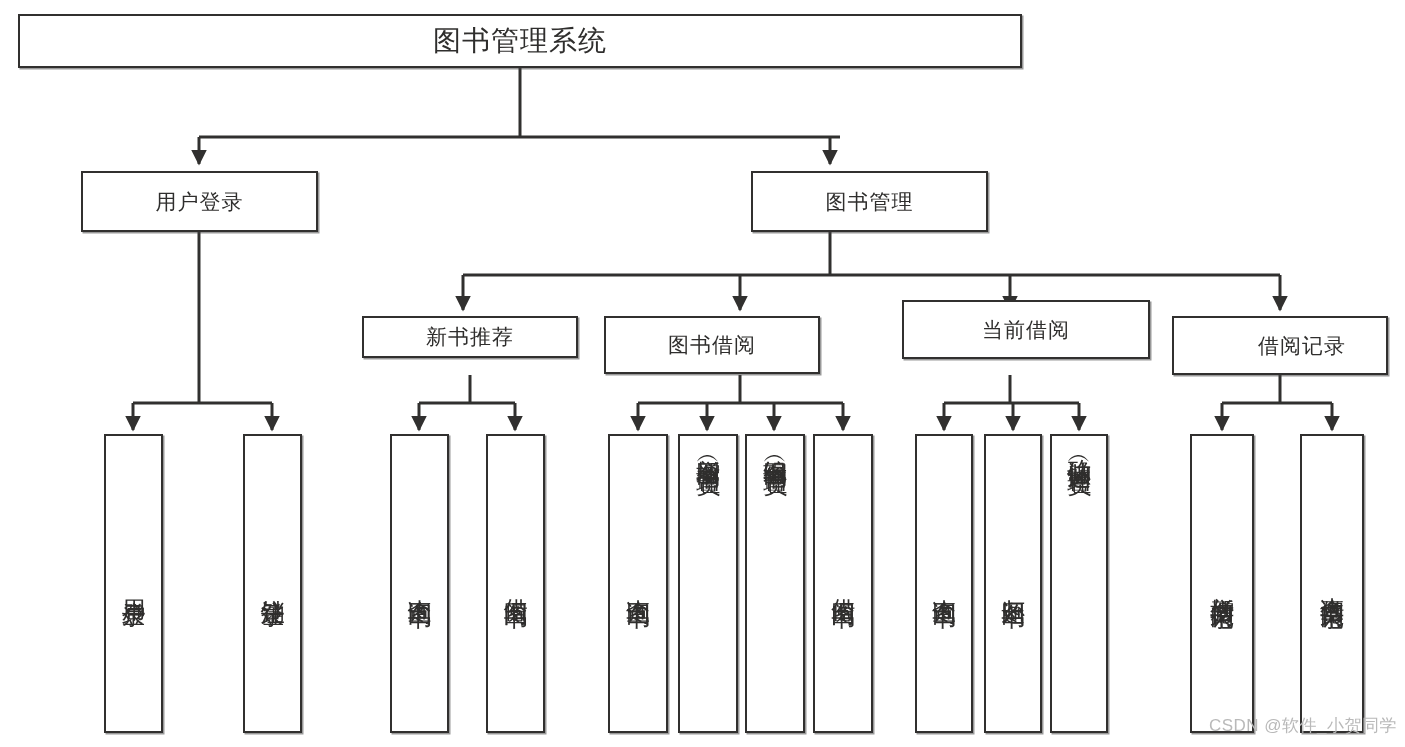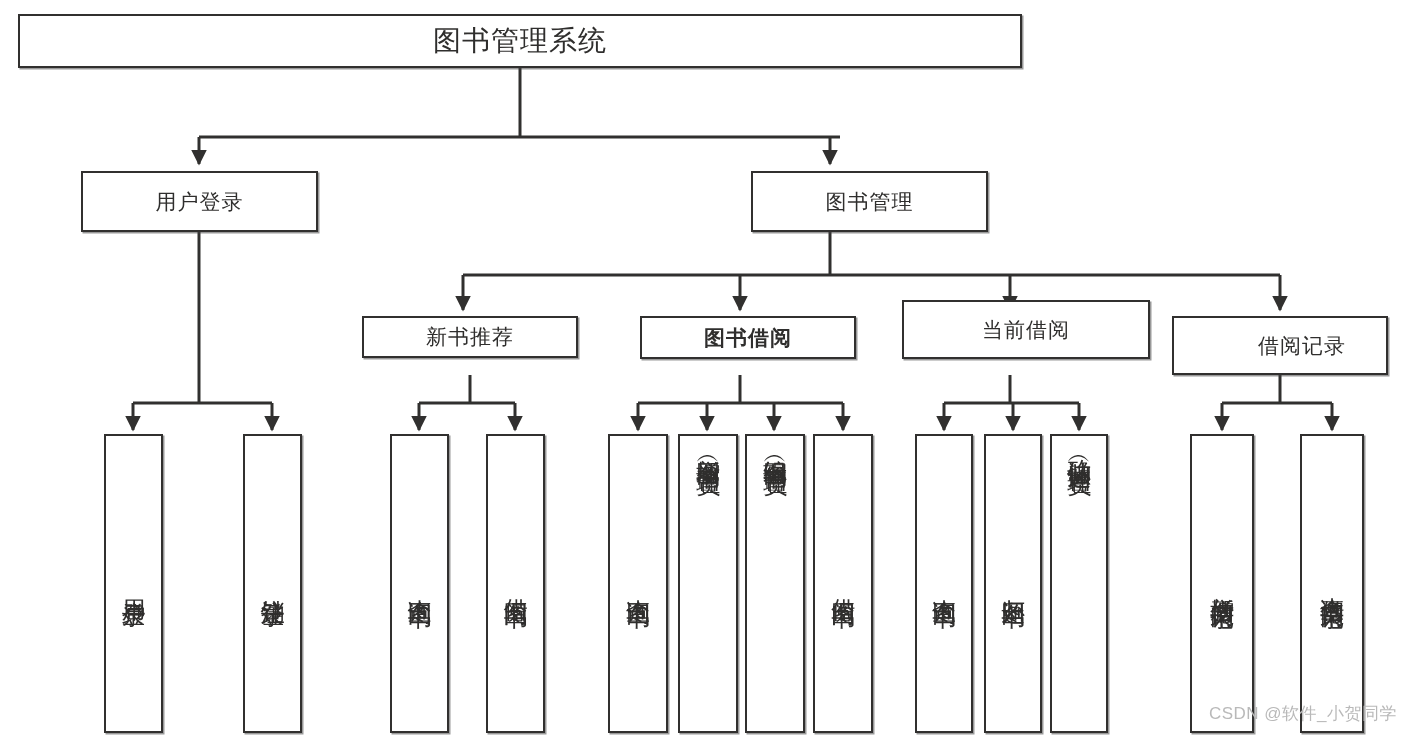--- a/index.html
+++ b/index.html
@@ -51,21 +51,21 @@
   }
   .leaf {
     align-items: center;
     justify-content: center;
     padding: 4px 0;
   }
   .leaf.top-align { align-items: flex-start; }
   .watermark {
     position: absolute;
     right: 8px;
-    bottom: 22px;
+    bottom: 10px;
     font-size: 17px;
     color: #b9b9b9;
     white-space: nowrap;
     letter-spacing: 0.5px;
   }
 </style>
 </head>
 <body>
 
 <div id="canvas">
@@ -127,21 +127,21 @@
   <div class="node" style="left:81px; top:171px; width:237px; height:61px;">
     <span class="node-h">用户登录</span>
   </div>
   <div class="node" style="left:711px; top:171px; width:237px; height:61px;margin-left:40px;">
     <span class="node-h">图书管理</span>
   </div>
 
   <div class="node" style="left:362px; top:316px; width:216px; height:42px;">
     <span class="node-h">新书推荐</span>
   </div>
-  <div class="node" style="left:640px; top:316px; width:216px; height:43px;font-weight:bold;">
+  <div class="node" style="left:604px; top:316px; width:216px; height:58px;">
     <span class="node-h">图书借阅</span>
   </div>
   <div class="node" style="left:902px; top:300px; width:248px; height:59px;">
     <span class="node-h">当前借阅</span>
   </div>
   <div class="node" style="left:1172px; top:316px; width:216px; height:59px;padding-left:44px;">
     <span class="node-h">借阅记录</span>
   </div>
 
   <div class="node leaf" style="left:104px; top:434px; width:59px; height:299px;">

